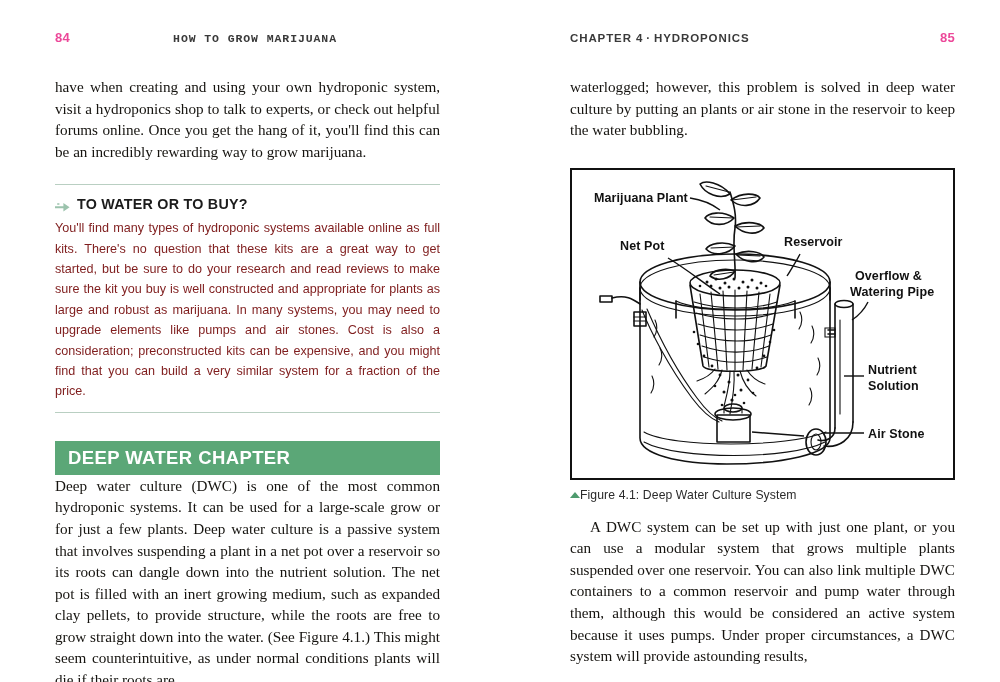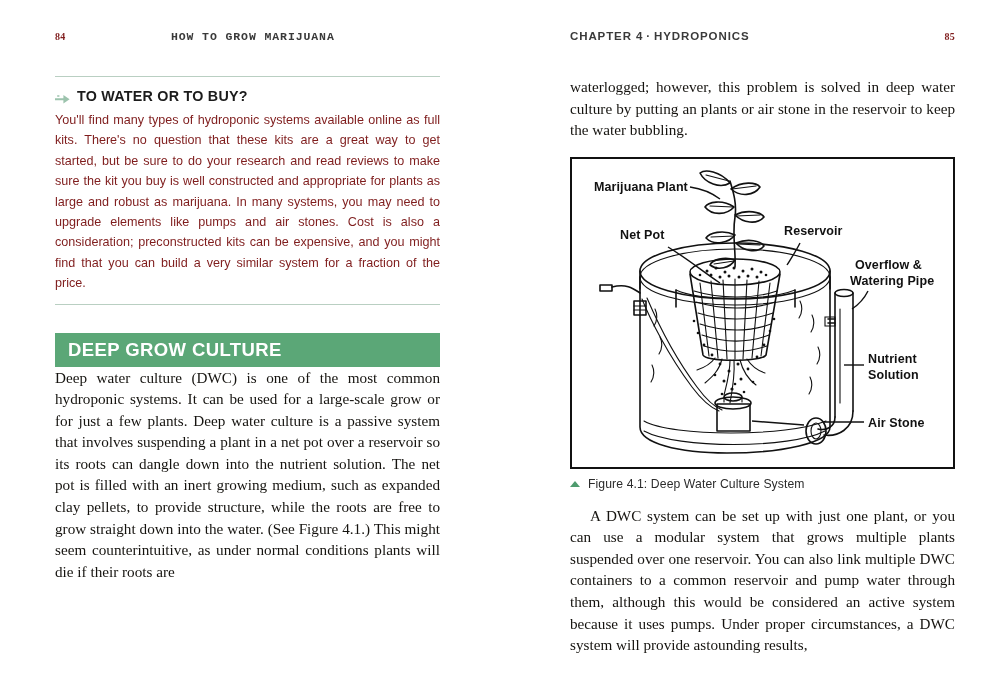--- a/index.html
+++ b/index.html
@@ -41,24 +41,24 @@
     font-family: "Liberation Sans", sans-serif;
     font-size: 11.5px;
     font-weight: 700;
     letter-spacing: 0.9px;
     color: #3a3a3a;
     text-transform: uppercase;
   }
   .rh-left  { justify-content: flex-start; }
   .rh-right { justify-content: flex-start; }
   .folio {
-    font-family: Liberation Serif, serif;
-    font-size: 10px;
+    font-family: Liberation Sans, sans-serif;
+    font-size: 13px;
     font-weight: 700;
-    color: #7f1d1d;
+    color: #ec4899;
     letter-spacing: 0.3px;
   }
   .rh-title {
     flex: 1;
     text-align: center;
   }
   .rh-title-l { text-align: center; font-family: Liberation Mono, monospace; }
   .rh-chapter { flex: 1; text-align: left; }
   .rh-dot { padding: 0 3px; font-weight: 700; }
 
@@ -126,34 +126,34 @@
     font-family: "Liberation Sans", sans-serif;
     font-size: 18.5px;
     font-weight: 700;
     letter-spacing: 0.4px;
     color: #ffffff;
   }
 
   .after-banner { margin-top: 17px; }
 
   
-  .figure-wrap { margin-top: 16px; }
+  .figure-wrap { margin-top: 27px; }
   .figure-frame {
     border: 2.2px solid #111111;
     background: #ffffff;
     width: 385px;
     height: 312px;
     box-sizing: border-box;
     overflow: hidden;
   }
   .figure-frame svg { display: block; }
   .figure-caption {
     display: flex;
     align-items: center;
-    gap: 8px;
+    gap: 0;
     margin-top: 8px;
   }
   .caption-marker {
     width: 0; height: 0;
     border-left: 5px solid transparent;
     border-right: 5px solid transparent;
     border-bottom: 6px solid #4e9b6e;
     flex: none;
   }
   .caption-text {
@@ -181,36 +181,37 @@
 <div class="spread">
 
   <div class="page page-left">
 
     <div class="running-head rh-left">
       <span class="folio">84</span>
       <span class="rh-title rh-title-l">HOW TO GROW MARIJUANA</span>
     </div>
 
     <div class="body-col">
+      <p class="bodytext">have when creating and using your own hydroponic system, visit a hydroponics shop to talk to experts, or check out helpful forums online. Once you get the hang of it, you'll find this can be an incredibly rewarding way to grow marijuana.</p>
 
       <div class="sidebar">
         <div class="sidebar-head">
           <span class="arrow-icon">
             <svg width="15" height="11" viewBox="0 0 15 11">
               <path d="M0 6.2 L8.4 6.2 L8.4 9.6 L14.6 5.3 L8.4 1.1 L8.4 4.3 L0 4.3 Z" fill="#9cc3ad"></path>
               <path d="M2.2 2.0 L4.4 2.0" stroke="#9cc3ad" stroke-width="1.5"></path>
             </svg>
           </span>
           <span class="sidebar-title">TO WATER OR TO BUY?</span>
         </div>
         <p class="sidebar-body">You'll find many types of hydroponic systems available online as full kits. There's no question that these kits are a great way to get started, but be sure to do your research and read reviews to make sure the kit you buy is well constructed and appropriate for plants as large and robust as marijuana. In many systems, you may need to upgrade elements like pumps and air stones. Cost is also a consideration; preconstructed kits can be expensive, and you might find that you can build a very similar system for a fraction of the price.</p>
       </div>
 
       <div class="section-banner">
-        <span>DEEP GROW CULTURE</span>
+        <span>DEEP WATER CHAPTER</span>
       </div>
 
       <p class="bodytext after-banner">Deep water culture (DWC) is one of the most common hydroponic systems. It can be used for a large-scale grow or for just a few plants. Deep water culture is a passive system that involves suspending a plant in a net pot over a reservoir so its roots can dangle down into the nutrient solution. The net pot is filled with an inert growing medium, such as expanded clay pellets, to provide structure, while the roots are free to grow straight down into the water. (See Figure 4.1.) This might seem counterintuitive, as under normal conditions plants will die if their roots are</p>
     </div>
   </div>
 
   <div class="page page-right">
 
     <div class="running-head rh-right">
       <span class="rh-chapter">

